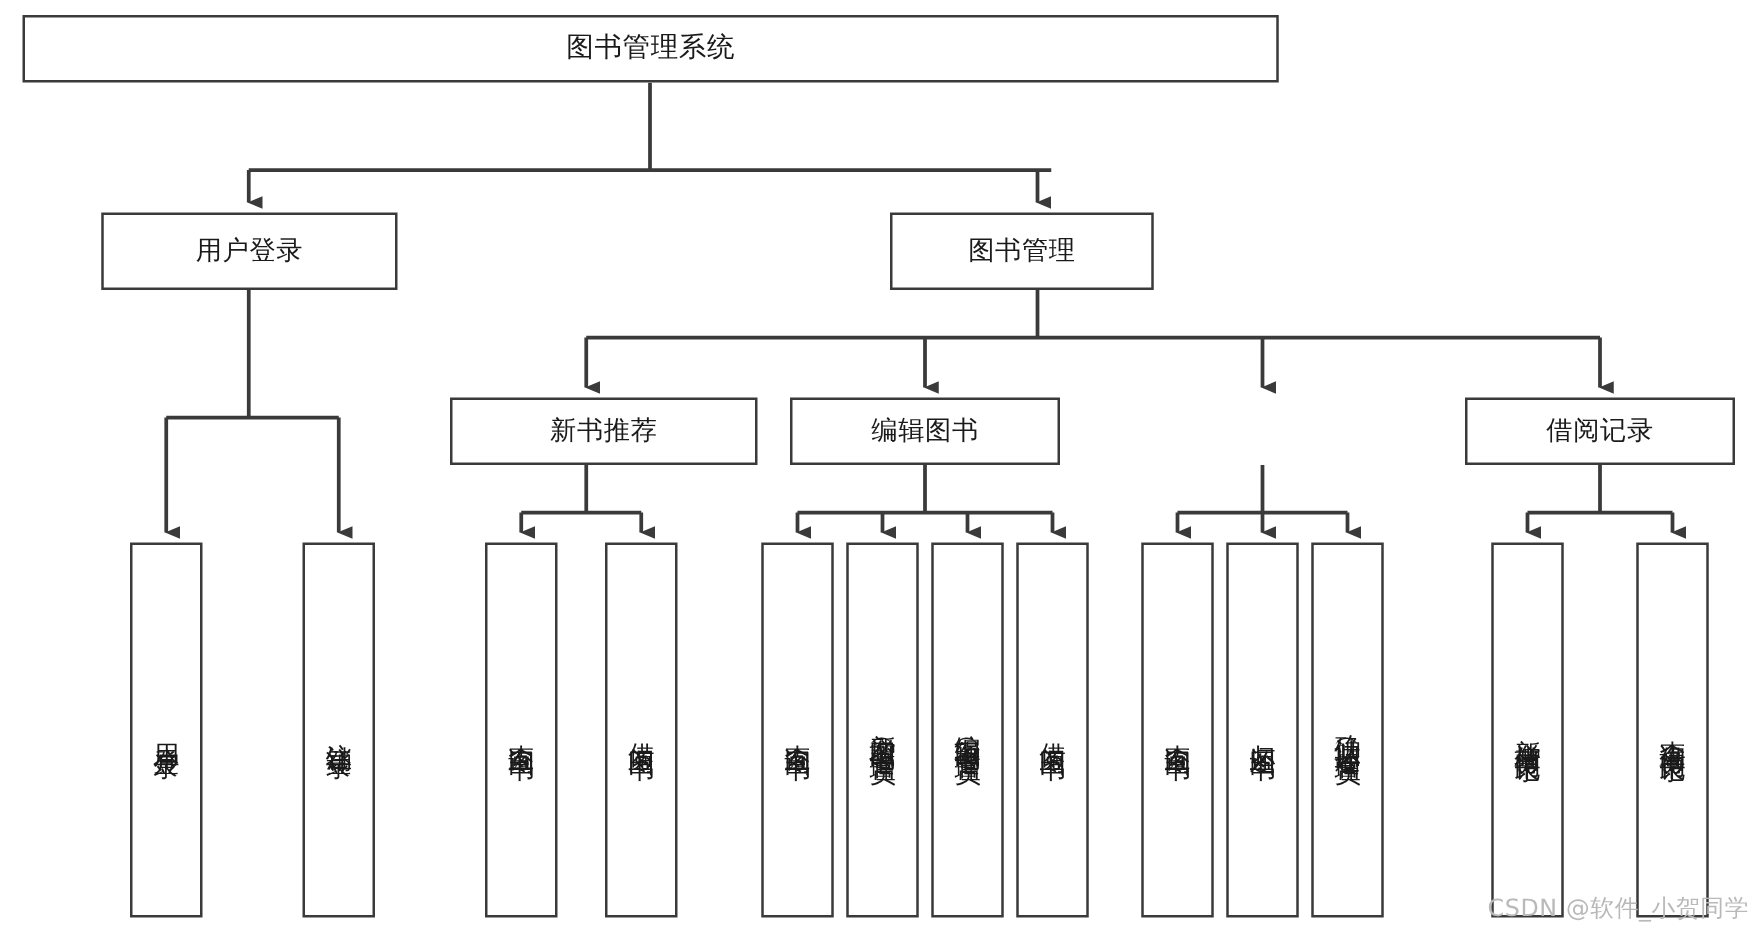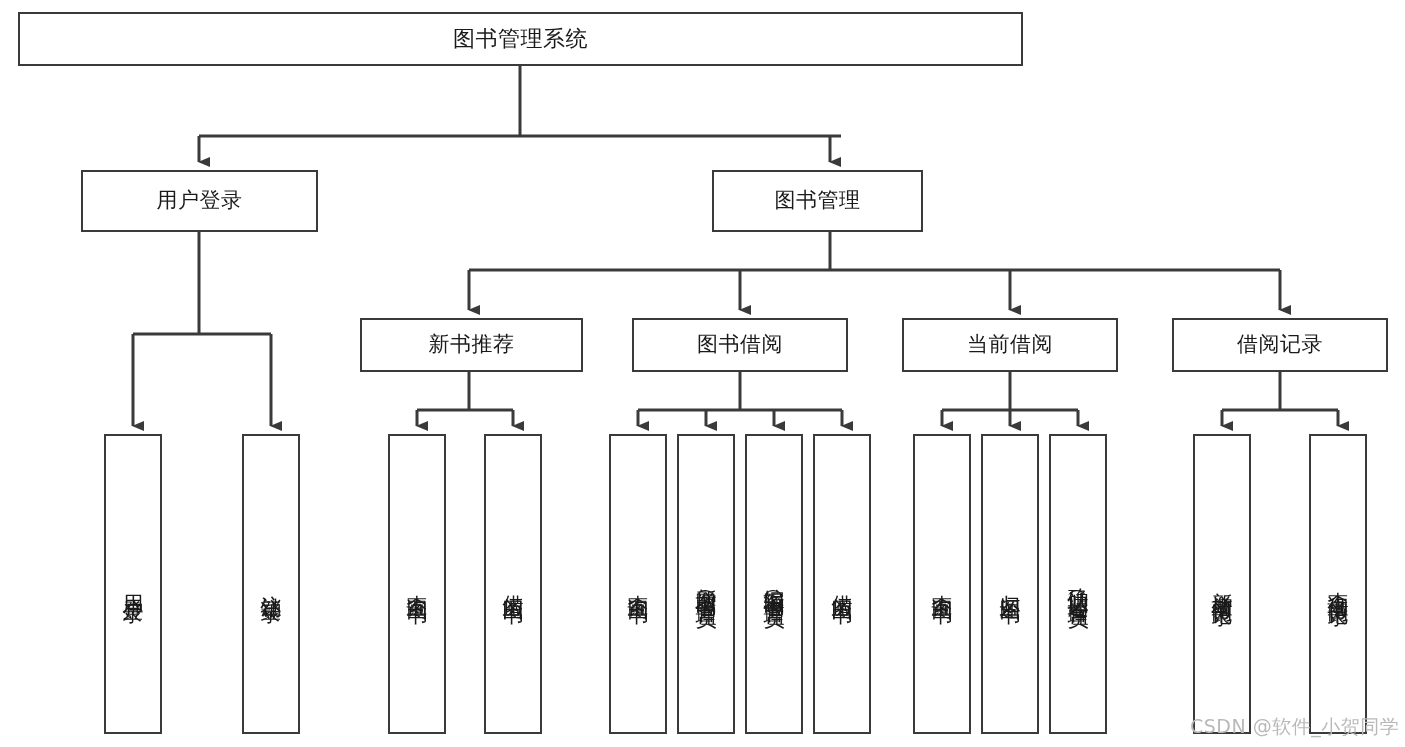--- a/index.html
+++ b/index.html
@@ -135,28 +135,25 @@
     <span class="label">图书管理系统</span>
   </div>
 
   <div class="node horiz" style="left:81px; top:170px; width:237px; height:62px;">
     <span class="label">用户登录</span>
   </div>
   <div class="node horiz" style="left:712px; top:170px; width:211px; height:62px;">
     <span class="label">图书管理</span>
   </div>
 
-  <div class="node horiz" style="left:360px; top:318px; width:223px; height:54px;">
+  <div class="node horiz" style="left:360px; top:318px; width:246px; height:54px;">
     <span class="label">新书推荐</span>
   </div>
   <div class="node horiz" style="left:632px; top:318px; width:216px; height:54px;">
-    <span class="label">图书借阅</span>
-  </div>
-  <div class="node horiz" style="left:902px; top:318px; width:216px; height:54px;">
-    <span class="label">当前借阅</span>
+    <span class="label">编辑图书</span>
   </div>
   <div class="node horiz" style="left:1172px; top:318px; width:216px; height:54px;">
     <span class="label">借阅记录</span>
   </div>
 
   <div class="node leaf" style="left:104px; top:434px; width:58px; height:300px;">
     <span class="label">用户登录</span>
   </div>
   <div class="node leaf" style="left:242px; top:434px; width:58px; height:300px;">
     <span class="label">注销登录</span>

